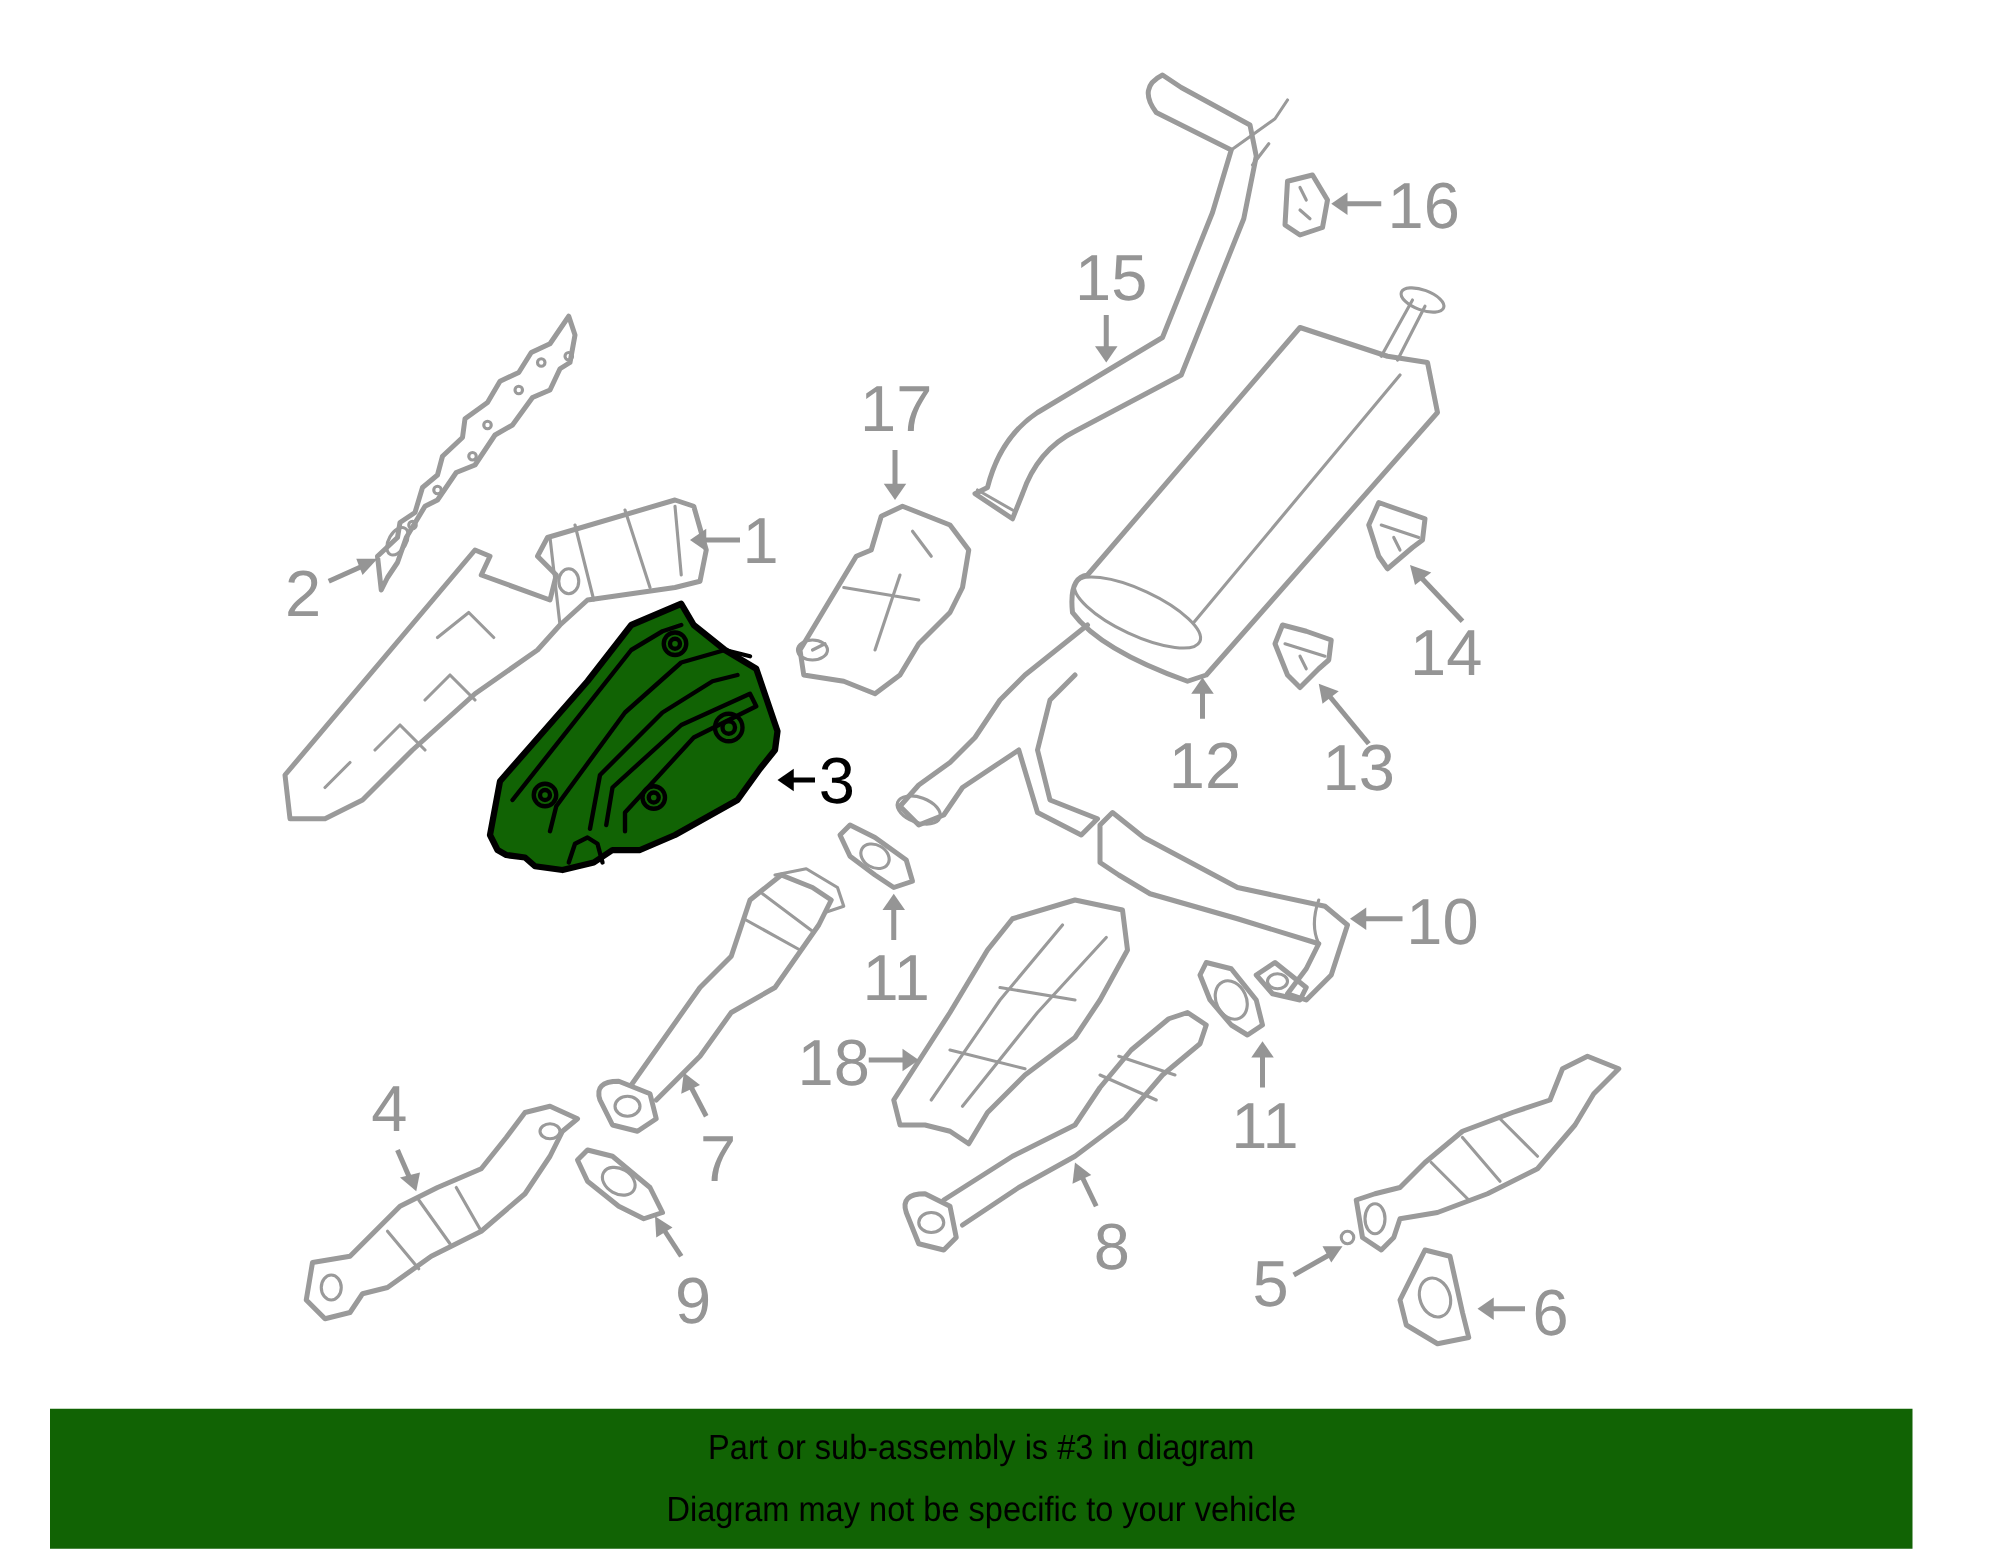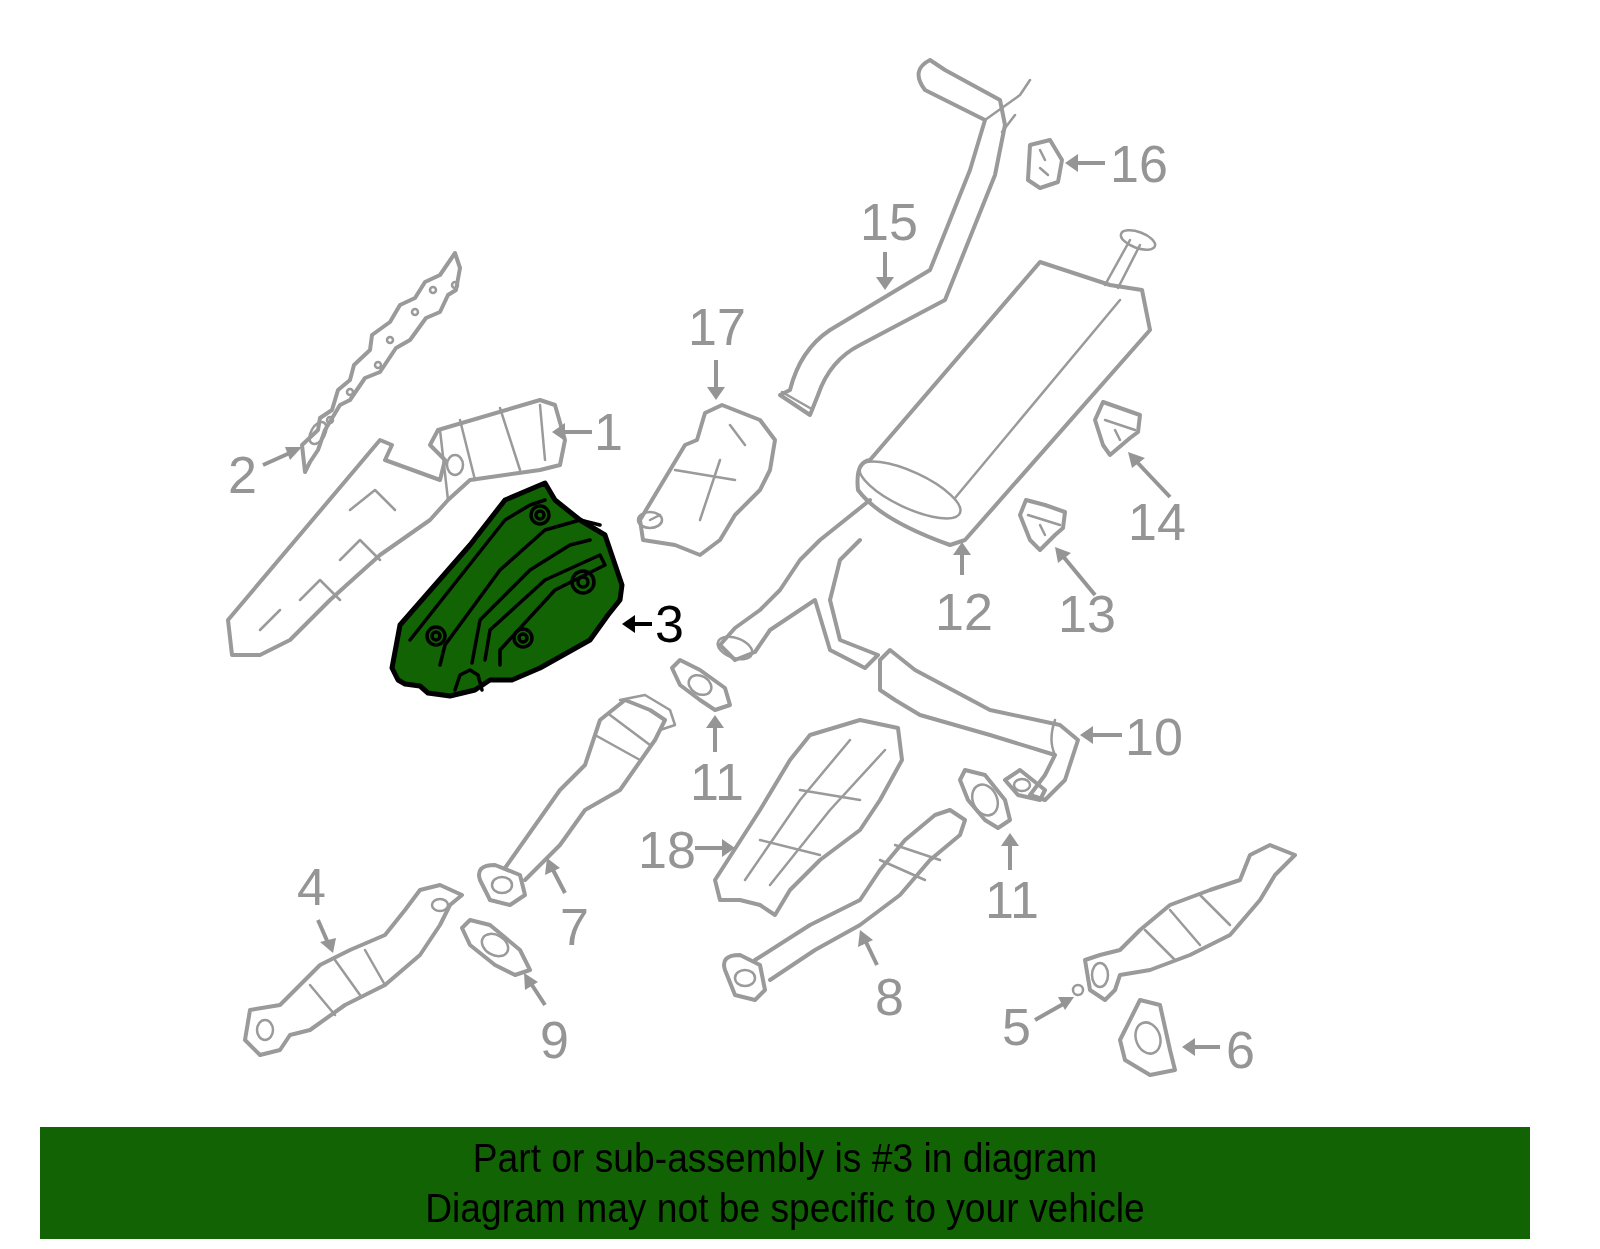--- a/index.html
+++ b/index.html
@@ -11,21 +11,21 @@
   .callout-arrow { stroke: #959595; stroke-width: 4; fill: none; }
   .arrowhead { fill: #959595; }
   .hl-fill { fill: #116304; stroke: #000; stroke-width: 5; stroke-linejoin: round; }
   .hl-line { fill: none; stroke: #000; stroke-width: 3.5; stroke-linecap: round; stroke-linejoin: round; }
   .hl-label { fill: #000; font-family: "Liberation Sans", sans-serif; font-size: 52px; }
   .hl-arrow { stroke: #000; stroke-width: 4; }
   .arrowhead-hl { fill: #000; }
   #banner {
     position: absolute; left: 40px; top: 1127px; width: 1490px; height: 112px;
     background: #116304; color: #000; text-align: center;
-    font-family: "Liberation Sans", sans-serif; font-size: 40px; line-height: 50px;
+    font-family: "Liberation Sans", sans-serif; font-size: 28px; line-height: 50px;
     padding-top: 6px; box-sizing: border-box;
   }
   #banner .line { display: block; transform: scaleX(0.93); }
 </style>
 </head>
 <body>
 
 <svg id="diagram" viewBox="0 0 1600 1249" xmlns="http://www.w3.org/2000/svg">
 
   <g>

